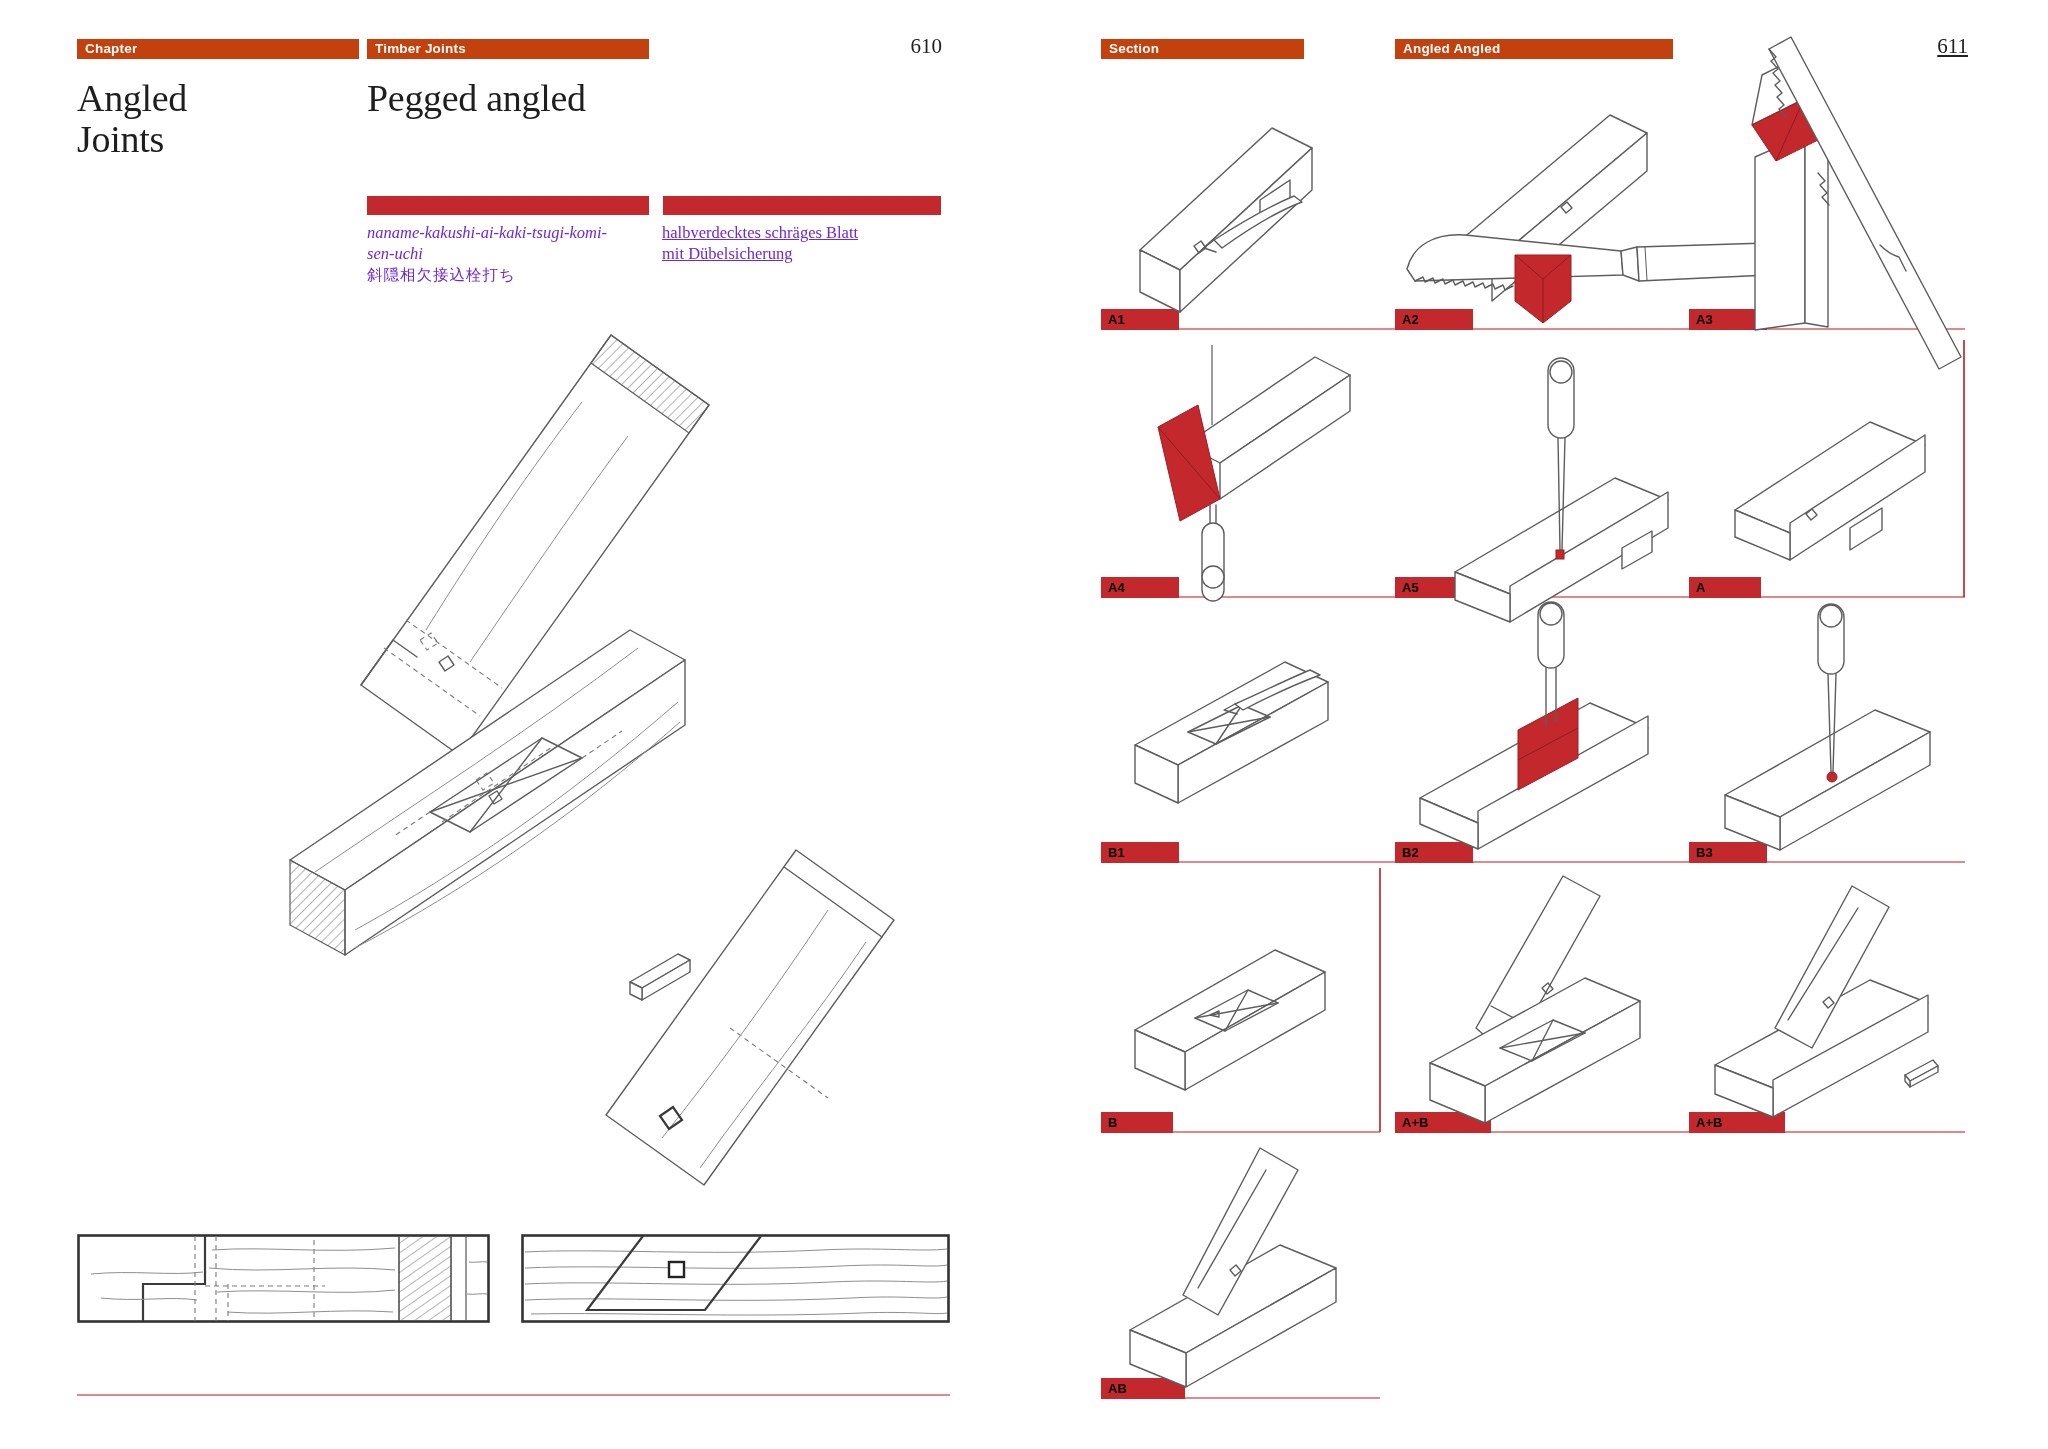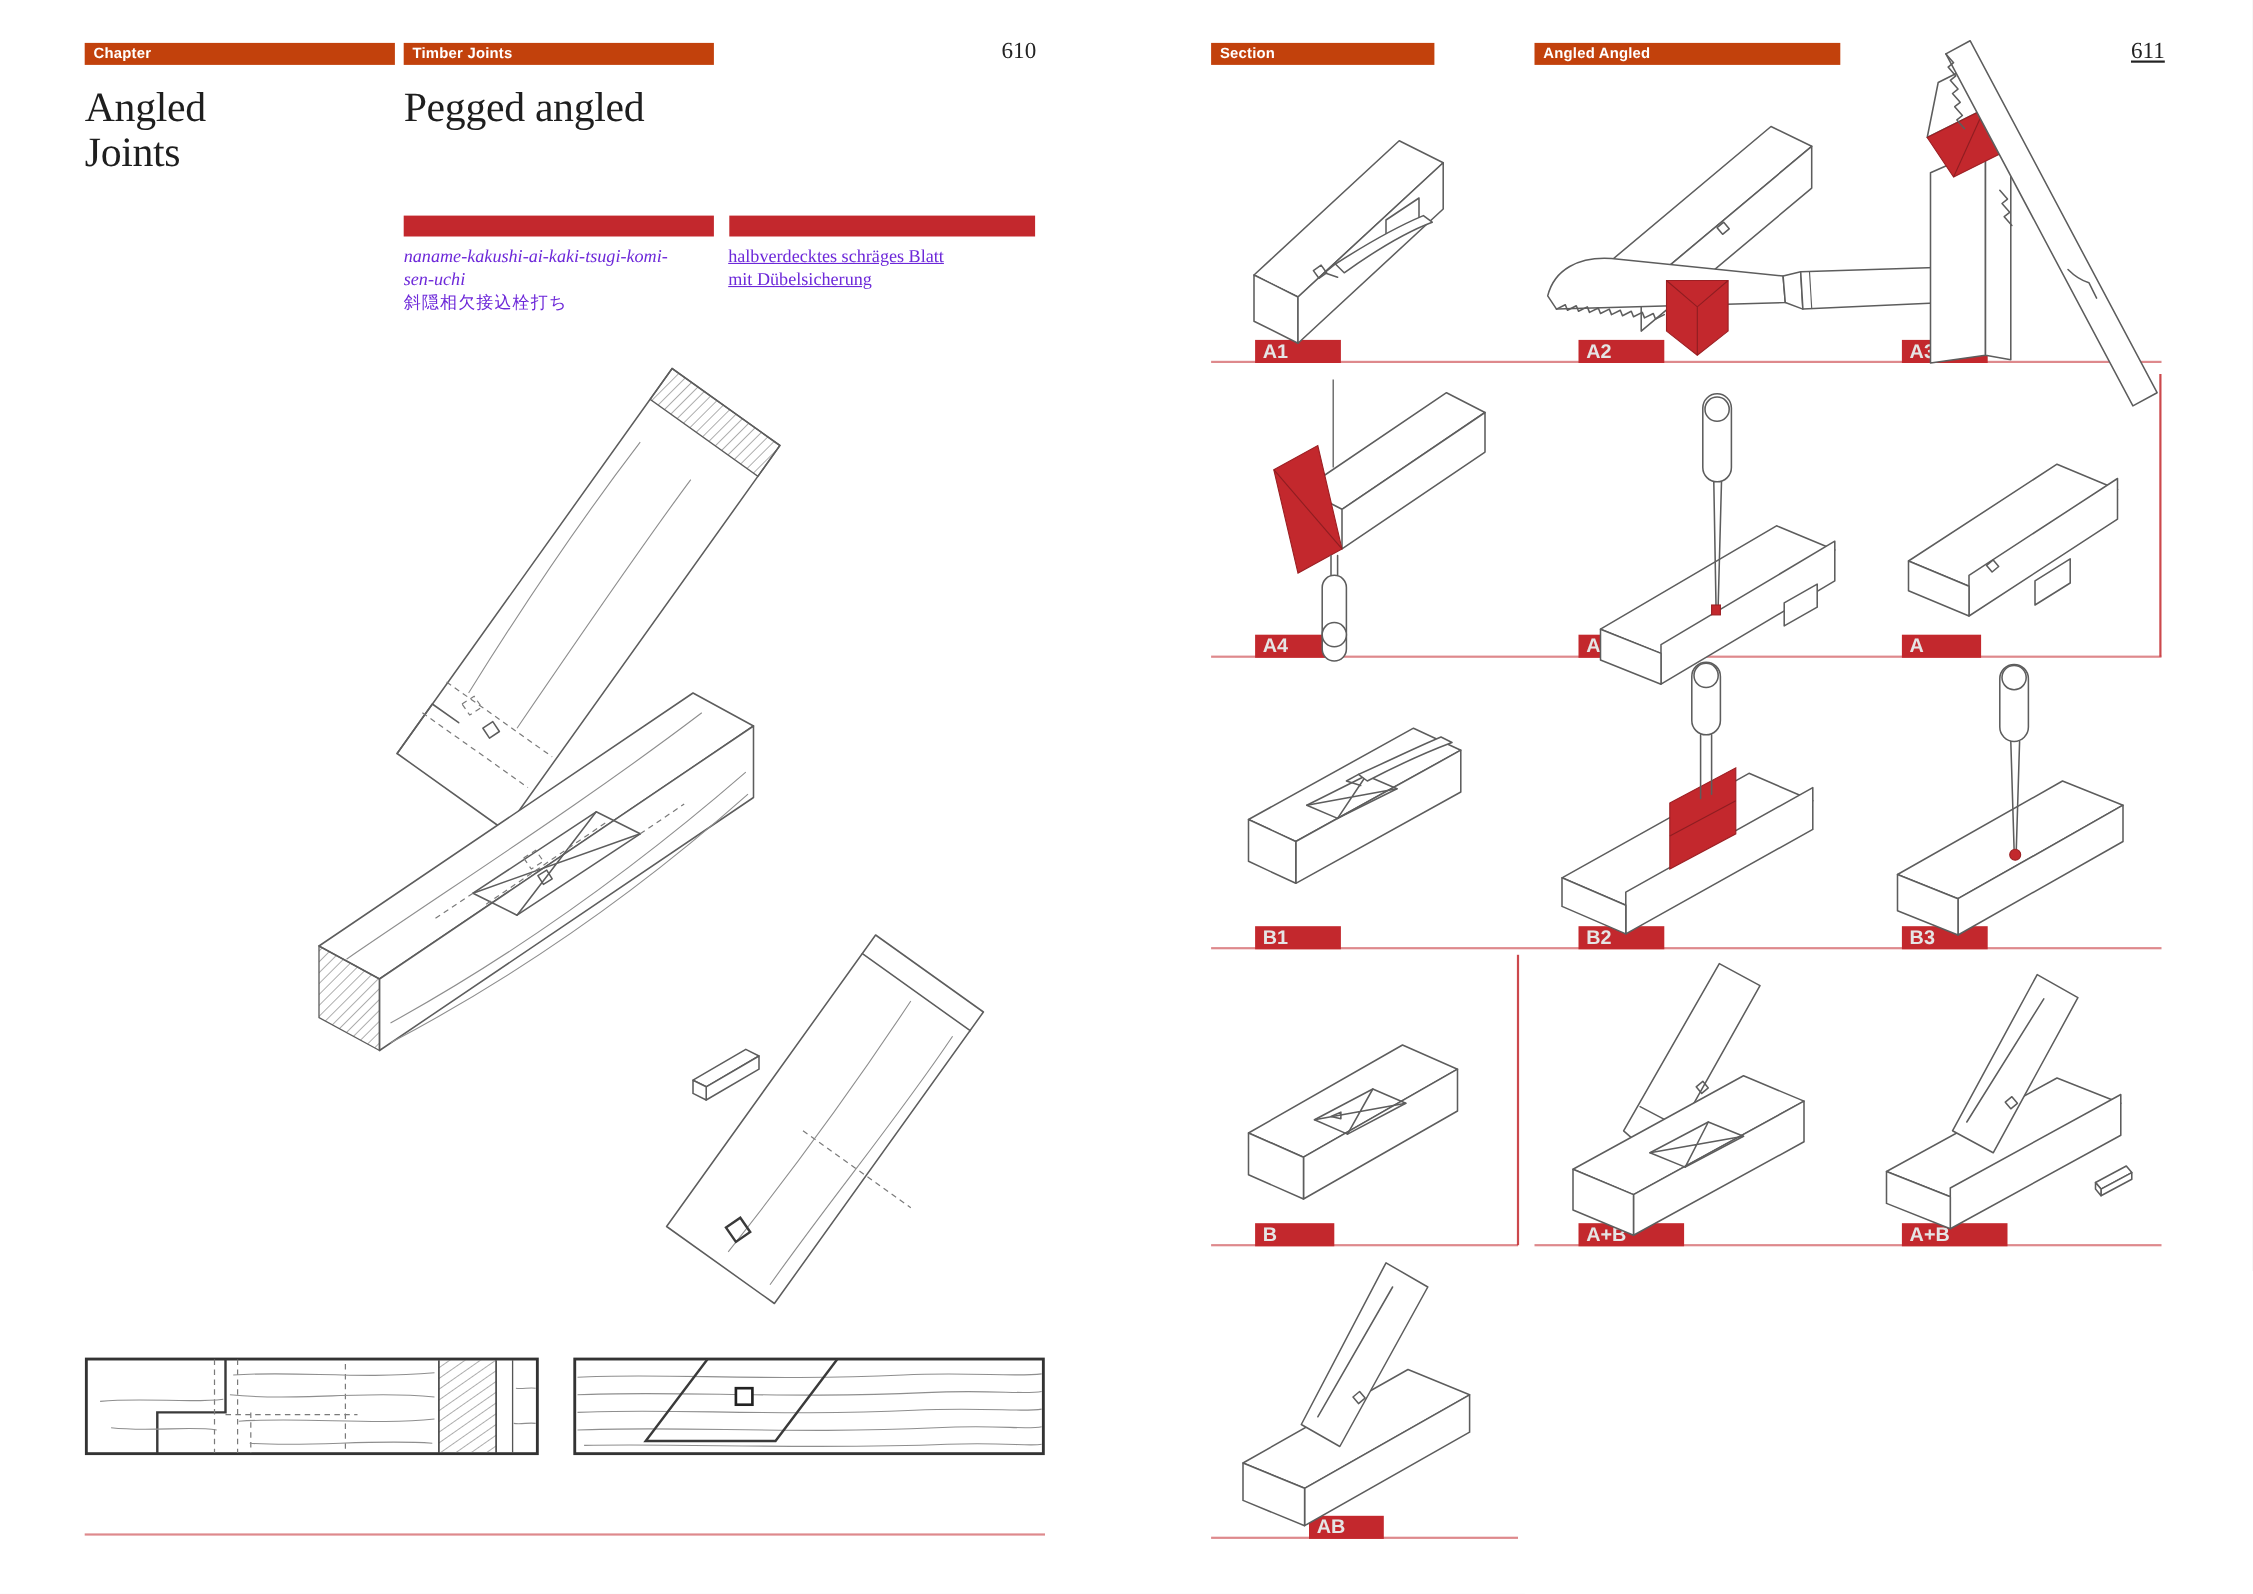--- a/index.html
+++ b/index.html
@@ -2,23 +2,23 @@
 <html><head>
 <meta charset="utf-8">
 <style>
   html,body{margin:0;padding:0;background:#e8e8e8;}
   #spread{position:relative;width:2048px;height:1449px;background:#ffffff;
     font-family:"Liberation Sans",sans-serif;overflow:hidden;}
   
   .tab{position:absolute;height:20px;background:#c2410c;color:#fff;
     font-family:"Liberation Sans",sans-serif;font-weight:bold;font-size:13.5px;
     line-height:20px;padding-left:8px;box-sizing:border-box;letter-spacing:.2px;}
-  .steplabel{position:absolute;height:21px;background:#C3282D;color:#e5e5e5;
-    font-weight:bold;font-size:18px;line-height:21px;padding-left:7px;
-    box-sizing:border-box;margin-left:40px;}
+  .steplabel{position:absolute;height:21px;background:#C3282D;color:#000000;
+    font-weight:bold;font-size:13px;line-height:21px;padding-left:7px;
+    box-sizing:border-box;}
   .bar{position:absolute;height:19px;background:#C3282D;}
   .rule{position:absolute;height:2px;background:#C3282D;opacity:.55;}
   .vrule{position:absolute;width:2px;background:#C3282D;opacity:.85;}
   
   .bigtitle{position:absolute;font-family:"Liberation Serif","DejaVu Serif",serif;
     font-size:38px;line-height:41px;color:#1e1e1e;letter-spacing:-.3px;}
   .small{position:absolute;font-family:"Liberation Serif","DejaVu Serif",serif;
     font-size:16.5px;line-height:21px;color:#6d28d9;}
   .small .it{font-style:italic;}
   .small .jp{font-style:normal;font-family:"DejaVu Sans",sans-serif;font-size:15.5px;letter-spacing:1px;}
@@ -168,21 +168,21 @@
   <div class="steplabel" style="left:1689px;top:309px;width:78px;">A3</div>
   <div class="steplabel" style="left:1101px;top:577px;width:78px;">A4</div>
   <div class="steplabel" style="left:1395px;top:577px;width:78px;">A5</div>
   <div class="steplabel" style="left:1689px;top:577px;width:72px;">A</div>
   <div class="steplabel" style="left:1101px;top:842px;width:78px;">B1</div>
   <div class="steplabel" style="left:1395px;top:842px;width:78px;">B2</div>
   <div class="steplabel" style="left:1689px;top:842px;width:78px;">B3</div>
   <div class="steplabel" style="left:1101px;top:1112px;width:72px;">B</div>
   <div class="steplabel" style="left:1395px;top:1112px;width:96px;">A+B</div>
   <div class="steplabel" style="left:1689px;top:1112px;width:96px;">A+B</div>
-  <div class="steplabel" style="left:1150px;top:1378px;width:68px;">AB</div>
+  <div class="steplabel" style="left:1101px;top:1378px;width:84px;">AB</div>
 
   <svg style="left:1110px;top:80px;" width="270" height="235" viewBox="0 0 270 235">
     <polygon class="ln" points="30,170 162,48 202,68 70,190"></polygon>
     <polygon class="ln" points="30,170 70,190 70,232 30,212"></polygon>
     <polygon class="ln" points="70,190 202,68 202,110 70,232"></polygon>
     <polygon class="lnn" points="150,120 180,100 180,120 150,140" stroke-width="1.1"></polygon>
     <path class="ln" d="M104,160 C132,142 160,126 184,116 L192,122 C168,131 140,148 112,168 Z"></path>
     <path class="lnn" d="M104,160 L94,168 L106,172"></path>
     <polygon class="lnn" points="84,166 91,161 96,168 89,173"></polygon>
   </svg>

